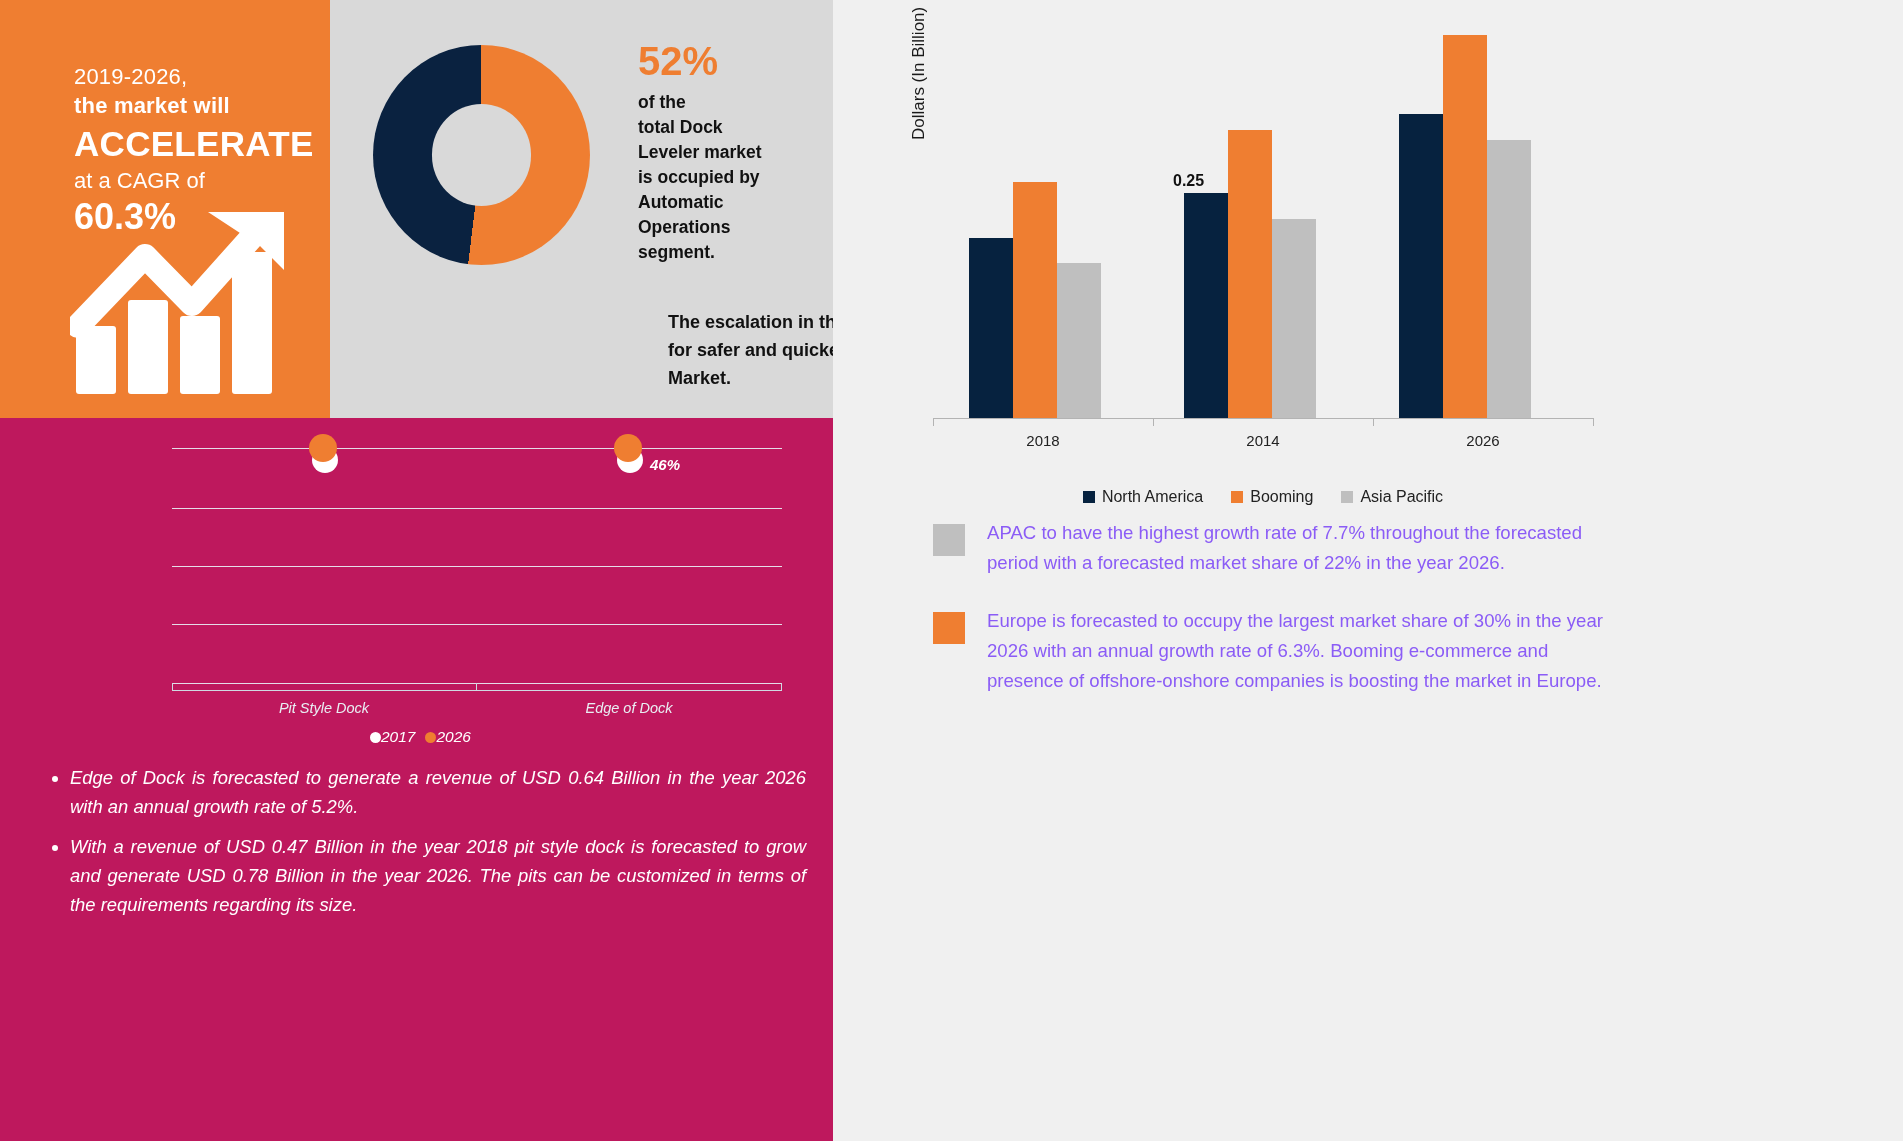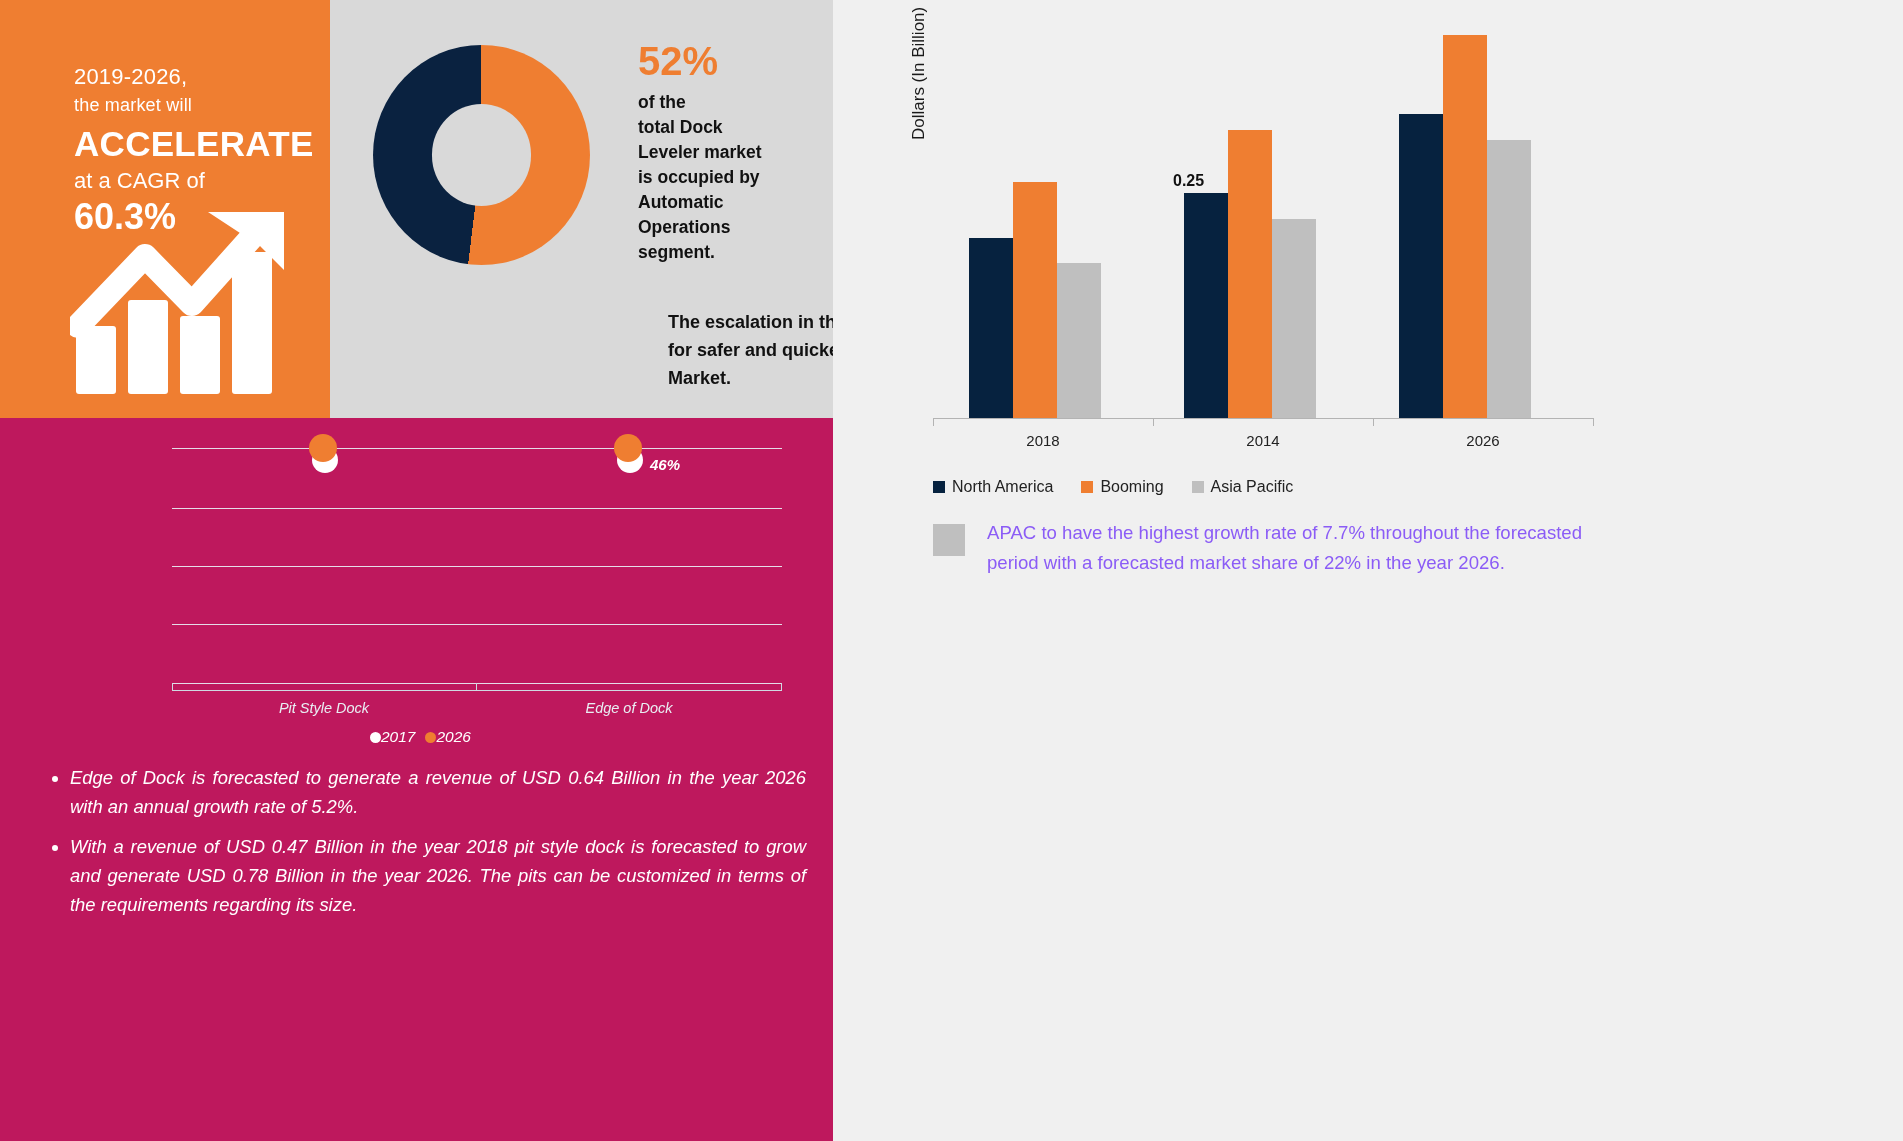--- a/index.html
+++ b/index.html
@@ -14,21 +14,21 @@
 
   
   .left-col{position:absolute;left:0;top:0;width:833px;height:989px;}
 
   .orange-panel{
     position:absolute;left:0;top:0;width:330px;height:418px;
     background:#ef7e31;
   }
   .cagr-text{position:absolute;left:74px;top:62px;width:240px;color:#ffffff;}
   .cagr-l1{font-size:22px;line-height:29px;font-weight:400;letter-spacing:.2px;}
-  .cagr-l2{font-size:18px;line-height:29px;font-weight:400;letter-spacing:.2px;}
+  .cagr-l2{font-size:22px;line-height:29px;font-weight:700;letter-spacing:.2px;}
   .cagr-big{font-size:35px;line-height:44px;font-weight:700;letter-spacing:.3px;margin-top:2px;}
   .cagr-l3{font-size:22px;line-height:30px;font-weight:400;}
   .cagr-pct{font-size:36px;line-height:42px;font-weight:700;}
 
   .growth-icon{position:absolute;left:70px;top:208px;width:225px;height:190px;}
 
   .gray-panel{
     position:absolute;left:330px;top:0;width:503px;height:418px;
     background:#d9d9d9;
   }
@@ -74,22 +74,22 @@
   .bar-chart{position:absolute;left:0px;top:0px;width:1070px;height:500px;}
   .y-axis-title{position:absolute;left:76px;top:140px;
     transform:rotate(-90deg);transform-origin:left top;
     font-size:17px;color:#1a1a1a;white-space:nowrap;font-weight:400;}
   .plot{position:absolute;left:100px;top:20px;width:660px;height:398px;}
   .bar{position:absolute;bottom:0;}
   .bar-label{position:absolute;font-size:16px;font-weight:700;color:#111;}
   .x-axis{position:absolute;left:100px;top:418px;width:660px;height:1px;background:#b3b3b3;}
   .tick{position:absolute;top:418px;width:1px;height:8px;background:#b3b3b3;}
   .x-label{position:absolute;top:432px;font-size:15px;color:#222;text-align:center;}
-  .bar-legend{position:absolute;top:478px;left:100px;width:660px;
-    display:flex;align-items:center;gap:28px;font-size:16px;color:#222;}
+  .bar-legend{position:absolute;top:488px;left:100px;width:660px;
+    display:flex;justify-content:center;align-items:center;gap:28px;font-size:16px;color:#222;}
   .bl-item{display:flex;align-items:center;gap:7px;}
   .bl-swatch{width:12px;height:12px;display:inline-block;}
 
   .notes{position:absolute;left:100px;top:518px;width:690px;}
   .note{display:flex;gap:22px;margin-bottom:28px;align-items:flex-start;}
   .note-swatch{flex:0 0 auto;width:32px;height:32px;margin-top:6px;}
   .note-text{font-size:18.6px;line-height:30px;color:#8b5cf6;}
 </style>
 </head>
 <body>
@@ -225,16 +225,20 @@
           <span>Asia Pacific</span>
         </span>
       </div>
     </div>
 
     <div class="notes">
       <div class="note">
         <span class="note-swatch" style="background:#bfbfbf"></span>
         <span class="note-text">APAC to have the highest growth rate of 7.7% throughout the forecasted period with a forecasted market share of 22% in the year 2026.</span>
       </div>
+      <div class="note">
+        <span class="note-swatch" style="background:#ef7e31"></span>
+        <span class="note-text">Europe is forecasted to occupy the largest market share of 30% in the year 2026 with an annual growth rate of 6.3%. Booming e-commerce and presence of offshore-onshore companies is boosting the market in Europe.</span>
+      </div>
     </div>
 
   </div>
 </div>
 
 </body></html>

